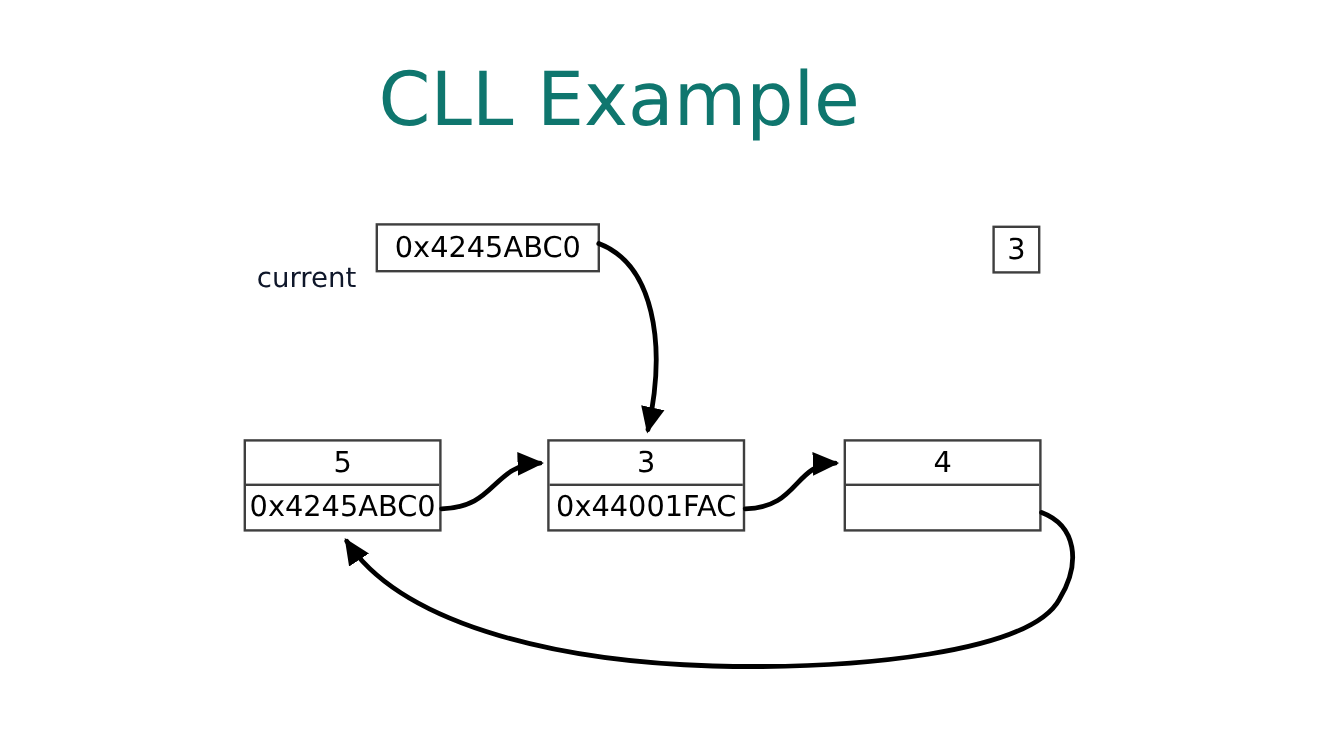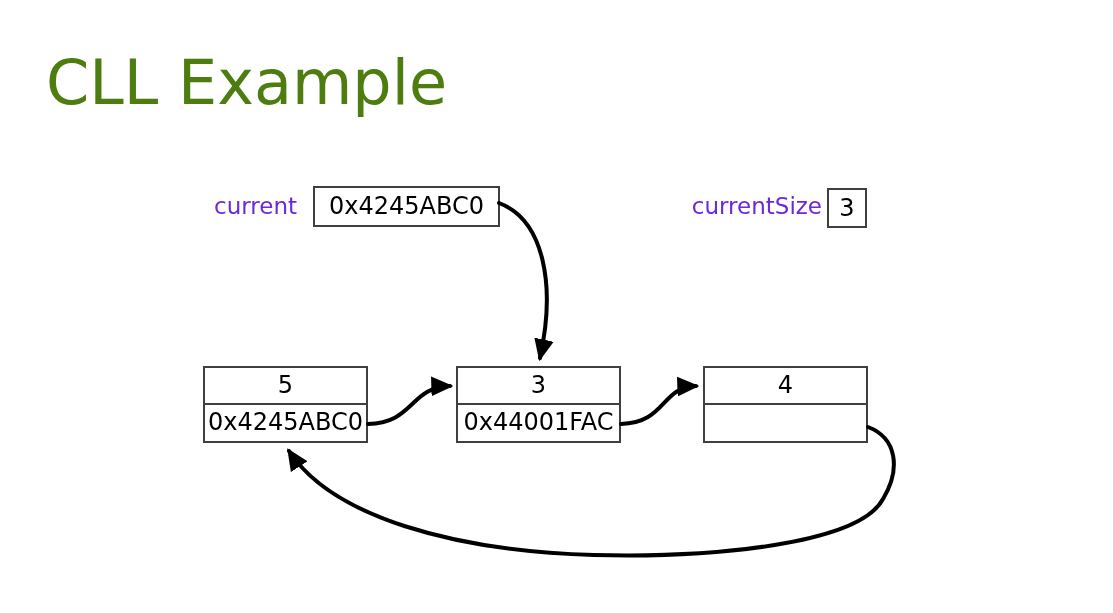--- a/index.html
+++ b/index.html
@@ -15,33 +15,33 @@
     overflow: hidden;
     font-family: "DejaVu Sans", "Liberation Sans", sans-serif;
     color: #000000;
   }
   .title {
     position: absolute;
     top: 46px;
     left: 0;
     width: 1032px;
     margin: 0;
-    text-align: left;
+    text-align: center;
     font-size: 62px;
     font-weight: 400;
-    color: #4d7c0f;
+    color: #0f766e;
     white-space: nowrap;
-    padding-left: 46px;
   }
   .var-label {
     position: absolute;
     font-size: 23px;
     text-align: right;
     white-space: nowrap;
-    color: #6d28d9;
+    color: #0f172a;
+    margin-top: 26px;
   }
   .current-label   { top: 193px; left: 97px;  width: 200px; }
   .currentsize-label { top: 193px; left: 622px; width: 200px; }
   .var-box {
     position: absolute;
     box-sizing: border-box;
     border: 2px solid #3f3f3f;
     background: #ffffff;
     text-align: center;
     font-size: 24px;
@@ -101,21 +101,20 @@
 
 <div class="slide">
 
   <h1 class="title">CLL Example</h1>
 
   <div class="var-label current-label">current</div>
   <div class="var-box current-box">
     <span>0x4245ABC0</span>
   </div>
 
-  <div class="var-label currentsize-label">currentSize</div>
   <div class="var-box currentsize-box">
     <span>3</span>
   </div>
 
   <div class="node node-1">
     <div class="cell value">5</div>
     <div class="cell addr">0x4245ABC0</div>
   </div>
 
   <div class="node node-2">

